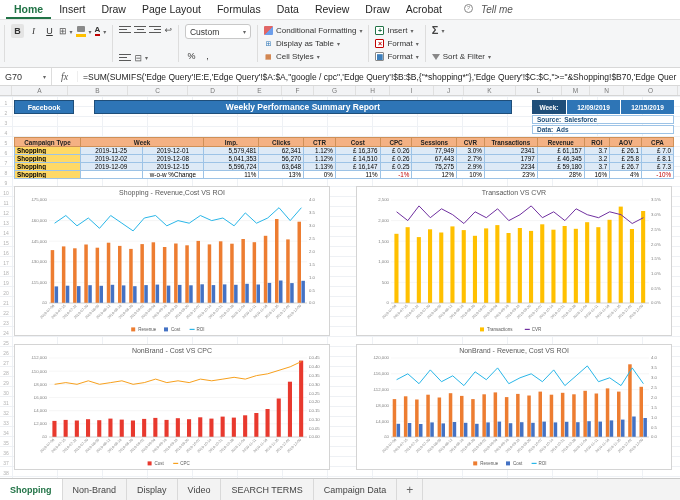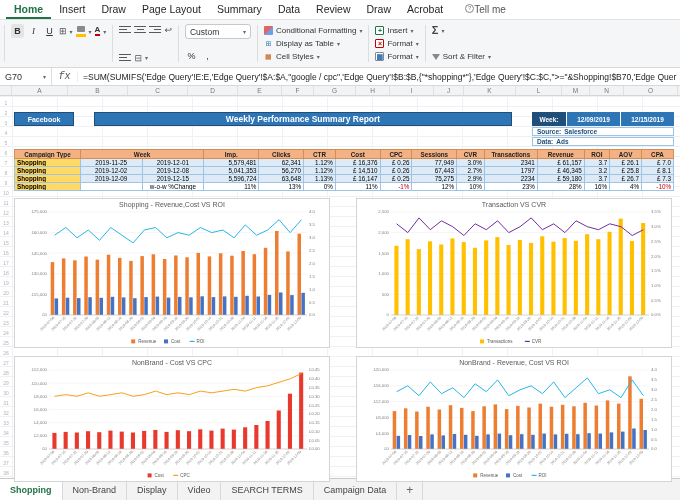--- a/index.html
+++ b/index.html
@@ -5,21 +5,21 @@
   * { box-sizing: border-box; margin: 0; padding: 0; }
   html,body { width:680px; height:500px; overflow:hidden; background:#fff;
     font-family:"Liberation Sans", sans-serif; -webkit-font-smoothing:antialiased; }
 
   
   .menubar { height:20px; background:#fff; border-bottom:1px solid #e2e2e2;
     display:flex; align-items:flex-end; padding:0 6px; }
   .mtabs { display:flex; }
   .mtab { font-size:10.5px; color:#262626; padding:3px 8px 4px; cursor:default; white-space:nowrap; }
   .mtab.active { font-weight:bold; color:#217346; box-shadow: inset 0 -2px 0 #217346; }
-  .tellme { display:flex; align-items:flex-start; gap:0; font-size:10px; color:#555; margin-left:14px; padding-bottom:4px; }
+  .tellme { display:flex; align-items:flex-start; gap:8px; font-size:10px; color:#555; margin-left:14px; padding-bottom:4px;font-style:italic; }
   .bulb { width:9px; height:9px; border:1px solid #888; border-radius:50%; font-size:6px; line-height:7px;
     text-align:center; color:#888; }
 
   
   .ribbon { height:48px; background:#f5f6f7; border-bottom:1px solid #d8d8d8;
     display:flex; align-items:stretch; padding:3px 4px; gap:5px; }
   .rsep { width:1px; background:#ddd; margin:2px 0; }
   .rgroup { display:flex; flex-direction:column; justify-content:space-between; padding:1px 1px; }
   .rrow { display:flex; align-items:center; gap:3px; }
   .pastebtn { width:34px; display:flex; flex-direction:column; align-items:center; justify-content:center;
@@ -51,38 +51,38 @@
   .cellico.ins { color:#217346; border-color:#217346; }
   .cellico.del { color:#C00000; border-color:#C00000; }
   .cellico.fmt { color:#2E75B6; border-color:#888; }
   .sigma { font-size:11px; font-weight:bold; color:#444; }
   .funnel { width:0; height:0; border-left:4px solid transparent; border-right:4px solid transparent; border-top:6px solid #888; }
 
   
   .fbar { height:18px; display:flex; align-items:center; background:#fff; border-bottom:1px solid #d8d8d8; }
   .namebox { width:52px; height:100%; border-right:1px solid #ddd; display:flex; align-items:center;
     justify-content:space-between; padding:0 5px; font-size:9px; color:#333; }
-  .fxlab { width:26px; text-align:center; font-style:italic; font-family:Liberation Mono, monospace;
+  .fxlab { width:26px; text-align:center; font-style:italic; font-family:Liberation Serif, serif;
     font-size:10px; color:#555; border-right:1px solid #eee; }
   .ftext { flex:1; font-size:8.5px; color:#222; white-space:nowrap; overflow:hidden; padding:0 5px; }
 
   
   .cheads { height:10px; background:#f2f3f5; border-bottom:1px solid #d5d5d5; display:flex; font-size:6.5px; color:#777; }
   .corner { width:12px; border-right:1px solid #e0e0e0; }
   .colh { border-right:1px solid #e0e0e0; text-align:center; line-height:9px; }
 
   
   .sheet { position:relative; height:382px; padding:2px 0 0 12px; background:#fff;
     background-image: linear-gradient(to right,#eef1f5 1px,transparent 1px),
                       linear-gradient(to bottom,#eef1f5 1px,transparent 1px);
     background-size:45px 10px; background-position:12px 0; }
   .gutter { position:absolute; left:0; top:2px; width:12px; }
   .rown { height:10px; font-size:5px; color:#b3b3b3; text-align:center; line-height:10px; }
 
-  .rephead { display:flex; height:14px; margin:14px 6px 0 2px; gap:20px; }
+  .rephead { display:flex; height:14px; margin:2px 6px 0 2px; gap:20px; }
   .brand { width:60px; background:#2E75B6; border:1px solid #1F4E79; color:#fff; font-size:7px; font-weight:bold;
     display:flex; align-items:center; justify-content:center; }
   .banner { flex:1; background:#2E75B6; border:1px solid #1F4E79; color:#fff; font-size:8.5px; font-weight:bold;
     display:flex; align-items:center; justify-content:center; }
   .weekbox { width:142px; display:flex; font-size:6.5px; font-weight:bold; }
   .wlabel { width:34px; background:#1F4E79; color:#fff; display:flex; align-items:center; justify-content:center; }
   .wdate { flex:1; background:#2E75B6; color:#fff; display:flex; align-items:center; justify-content:center;
     border-left:1px solid #fff; }
   .metarow { display:flex; justify-content:flex-end; margin:1px 6px 0 0; }
   .metabox { width:142px; height:9px; background:#fff; border:1px solid #9DC3E6; font-size:6.5px; font-weight:bold;
@@ -116,21 +116,21 @@
 </style>
 </head>
 <body>
 
 <div class="menubar">
   <div class="mtabs">
       <div class="mtab active">Home</div>
       <div class="mtab">Insert</div>
       <div class="mtab">Draw</div>
       <div class="mtab">Page Layout</div>
-      <div class="mtab">Summary</div>
+      <div class="mtab">Formulas</div>
       <div class="mtab">Data</div>
       <div class="mtab">Review</div>
       <div class="mtab">Draw</div>
       <div class="mtab">Acrobat</div>
     </div>
   <div class="tellme">
     <span class="bulb">?</span>
     <span>Tell me</span>
   </div>
 </div>

